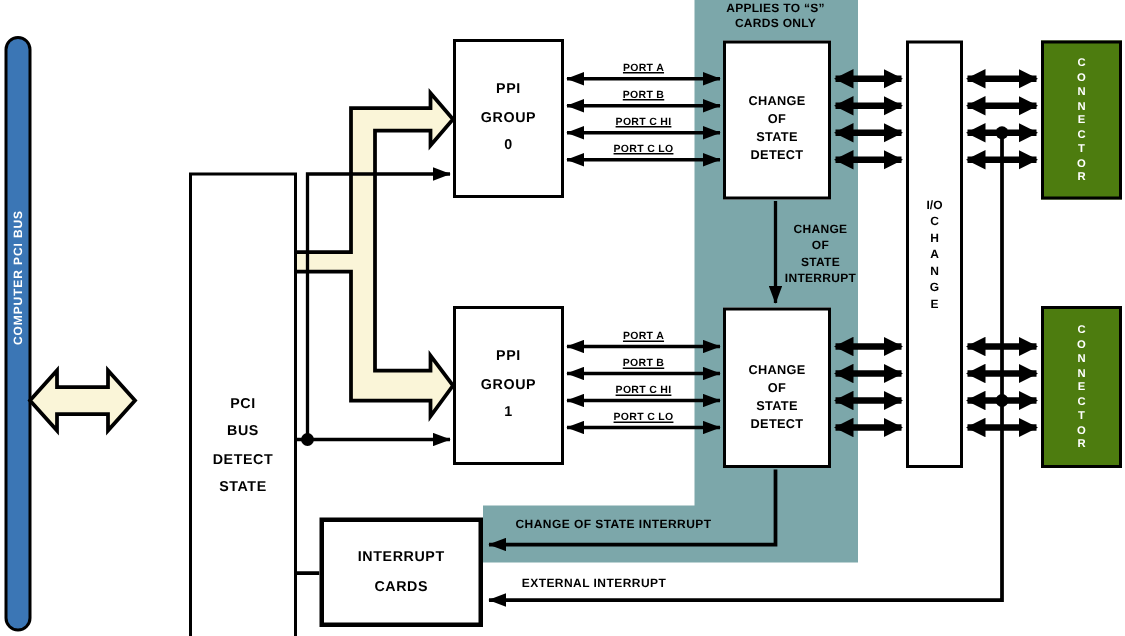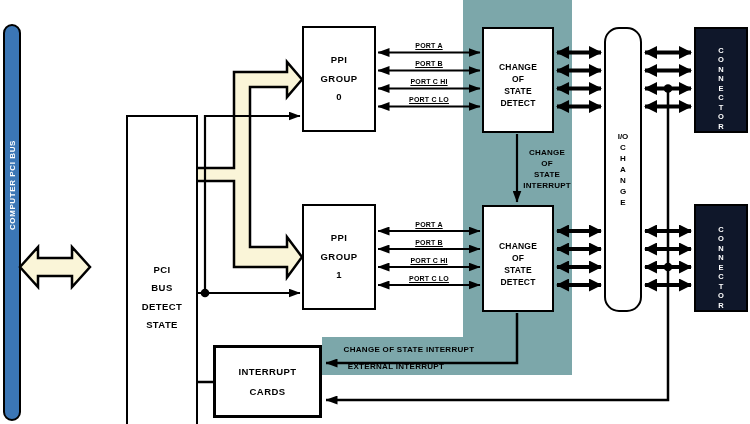--- a/index.html
+++ b/index.html
@@ -18,22 +18,22 @@
   .pci { left:90px; top:115px; width:72px; height:365px; border-width:2.5px;
          font-size:9.5px; line-height:18.5px; letter-spacing:.4px;margin-left:36px; }
   .ppi0 { left:302px; top:26px; width:74px; height:106px;
           font-size:9.5px; line-height:18.5px; letter-spacing:.4px; }
   .ppi1 { left:302px; top:204px; width:74px; height:106px;
           font-size:9.5px; line-height:18.5px; letter-spacing:.4px; }
   .det { font-size:8.5px; line-height:12px; letter-spacing:.2px; padding-top:10px; }
   .det0 { left:482px; top:27px; width:72px; height:106px; }
   .det1 { left:482px; top:205px; width:72px; height:107px; }
   .iobuf { left:604px; top:27px; width:38px; height:285px;
-           font-size:8px; line-height:11px;border-radius:15px; }
-  .conn { background:#0f172a; color:#ffffff; font-size:7.5px; line-height:9.5px;justify-content:flex-end; }
+           font-size:8px; line-height:11px; }
+  .conn { background:#4d7c0f; color:#ffffff; font-size:7.5px; line-height:9.5px; }
   .conn0 { left:694px; top:27px; width:54px; height:106px; }
   .conn1 { left:694px; top:204px; width:54px; height:108px; }
   .inten { left:213px; top:345px; width:109px; height:73px; border-width:3px;
            font-size:9.5px; line-height:20px; letter-spacing:.4px; }
   .vstack { width:6.5px; word-break:break-all; white-space:normal; text-align:center; }
   .lbl {
     position:absolute; z-index:3; color:#000; font-weight:bold;
     transform:translateX(-50%); white-space:nowrap; text-align:center;
   }
   .port { font-size:7px; letter-spacing:.2px; text-decoration:underline; }
@@ -177,34 +177,38 @@
 
   <div class="box conn conn1">
     <span class="vstack">CONNECTOR</span>
   </div>
 
   <div class="box inten">
     <span>INTERRUPT</span>
     <span>CARDS</span>
   </div>
 
+  <div class="lbl caption" style="left:517px; top:1px;">
+    <span>APPLIES TO “S”</span>
+    <span style="display:block">CARDS ONLY</span>
+  </div>
 
   <div class="lbl port" style="left:429px; top:42px;">PORT A</div>
   <div class="lbl port" style="left:429px; top:60px;">PORT B</div>
   <div class="lbl port" style="left:429px; top:78px;">PORT C HI</div>
   <div class="lbl port" style="left:429px; top:96px;">PORT C LO</div>
 
   <div class="lbl port" style="left:429px; top:220.5px;">PORT A</div>
   <div class="lbl port" style="left:429px; top:238.5px;">PORT B</div>
   <div class="lbl port" style="left:429px; top:256.5px;">PORT C HI</div>
   <div class="lbl port" style="left:429px; top:274.5px;">PORT C LO</div>
 
   <div class="lbl midlbl" style="left:547px; top:147px;">
     <span style="display:block">CHANGE</span>
     <span style="display:block">OF</span>
     <span style="display:block">STATE</span>
     <span style="display:block">INTERRUPT</span>
   </div>
 
   <div class="lbl runlbl" style="left:409px; top:345px;">CHANGE OF STATE INTERRUPT</div>
-  <div class="lbl runlbl" style="left:396px; top:362px;">EXTERNAL INTERRUPT</div>
+  <div class="lbl runlbl" style="left:396px; top:384px;">EXTERNAL INTERRUPT</div>
 
 </div>
 
 </body></html>

